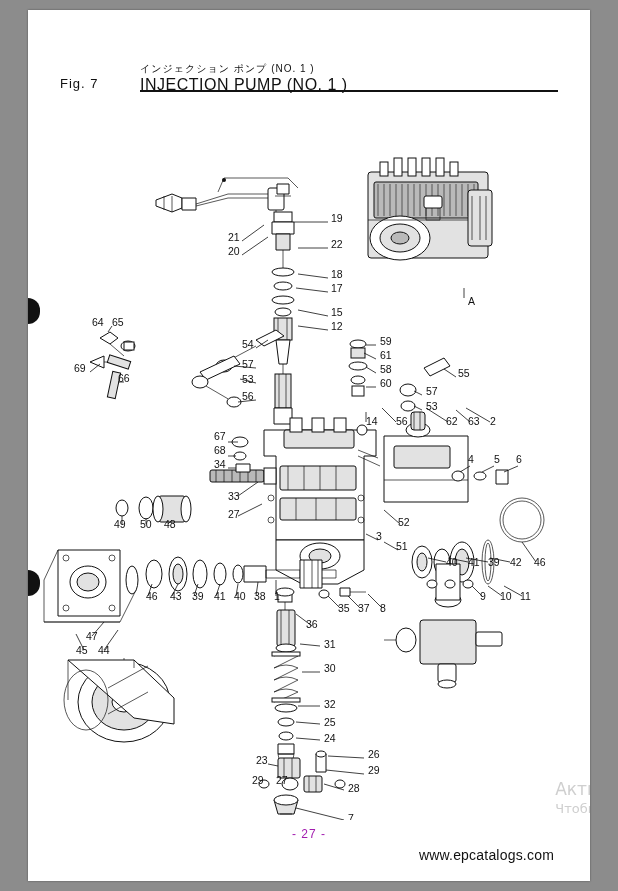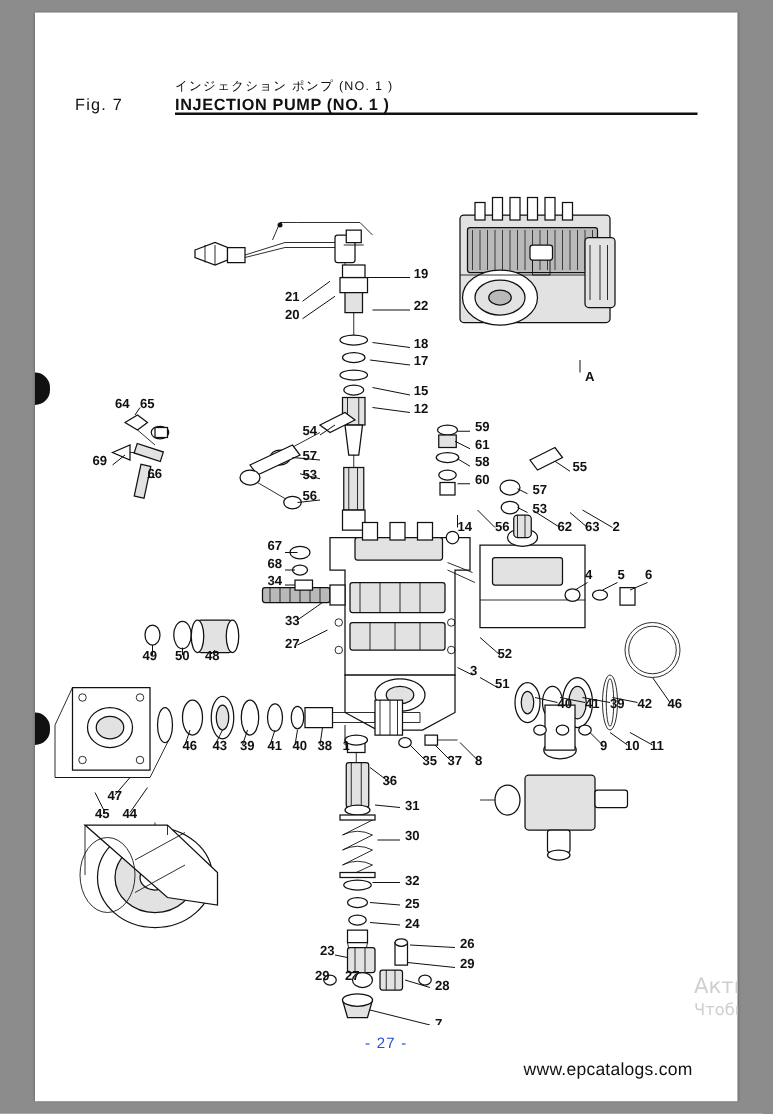--- a/index.html
+++ b/index.html
@@ -25,29 +25,29 @@
     position:absolute;left:32px;top:66px;
     font-size:13px;letter-spacing:1px;color:#111;
     font-family:"Liberation Sans", sans-serif;
   }
   .title-jp{
     position:absolute;left:112px;top:52px;
     font-size:10px;color:#111;letter-spacing:1px;
   }
   .title-en{
     position:absolute;left:112px;top:66px;
-    font-size:13px;color:#111;letter-spacing:.5px;font-weight:bold;
+    font-size:16px;color:#111;letter-spacing:.5px;
   }
   .hdr-rule{
     position:absolute;left:112px;top:80px;width:418px;height:2px;background:#111;
   }
   
   .pagenum{
     position:absolute;left:0;right:0;bottom:40px;text-align:center;
-    font-size:12px;color:#1d4ed8;letter-spacing:1px;
+    font-size:12px;color:#a21caf;letter-spacing:1px;
   }
   .site{
     position:absolute;right:36px;bottom:18px;
     font-size:14px;font-weight:normal;color:#111;
     letter-spacing:.2px;
   }
   .watermark{
     position:absolute;right:-8px;bottom:62px;
     text-align:right;color:#cfcfcf;
     font-size:17px;line-height:20px;
@@ -55,21 +55,21 @@
   }
   .watermark .l2{font-size:13px;}
   
   .binder{
     position:absolute;left:0;width:12px;height:26px;background:#111;
     border-radius:0 13px 13px 0;
   }
   .binder.b1{top:288px;}
   .binder.b2{top:560px;}
   
-  #art{position:absolute;left:0;top:90px;width:509px;height:720px;font-weight:bold;}
+  #art{position:absolute;left:0;top:90px;width:509px;height:720px;}
   svg{display:block;}
   text{font-family:"Liberation Sans", sans-serif;fill:#111;}
   .lbl{font-size:10.5px;}
   .ln{stroke:#111;stroke-width:.8;fill:none;}
   .pt{fill:#111;}
   .shape{stroke:#111;stroke-width:1;fill:#ffffff;}
   .shape-d{stroke:#111;stroke-width:1;fill:#e2e2e2;}
   .shape-dk{stroke:#111;stroke-width:1;fill:#b9b9b9;}
   .thin{stroke:#111;stroke-width:.7;fill:none;}
   .hatch{stroke:#111;stroke-width:.6;}

